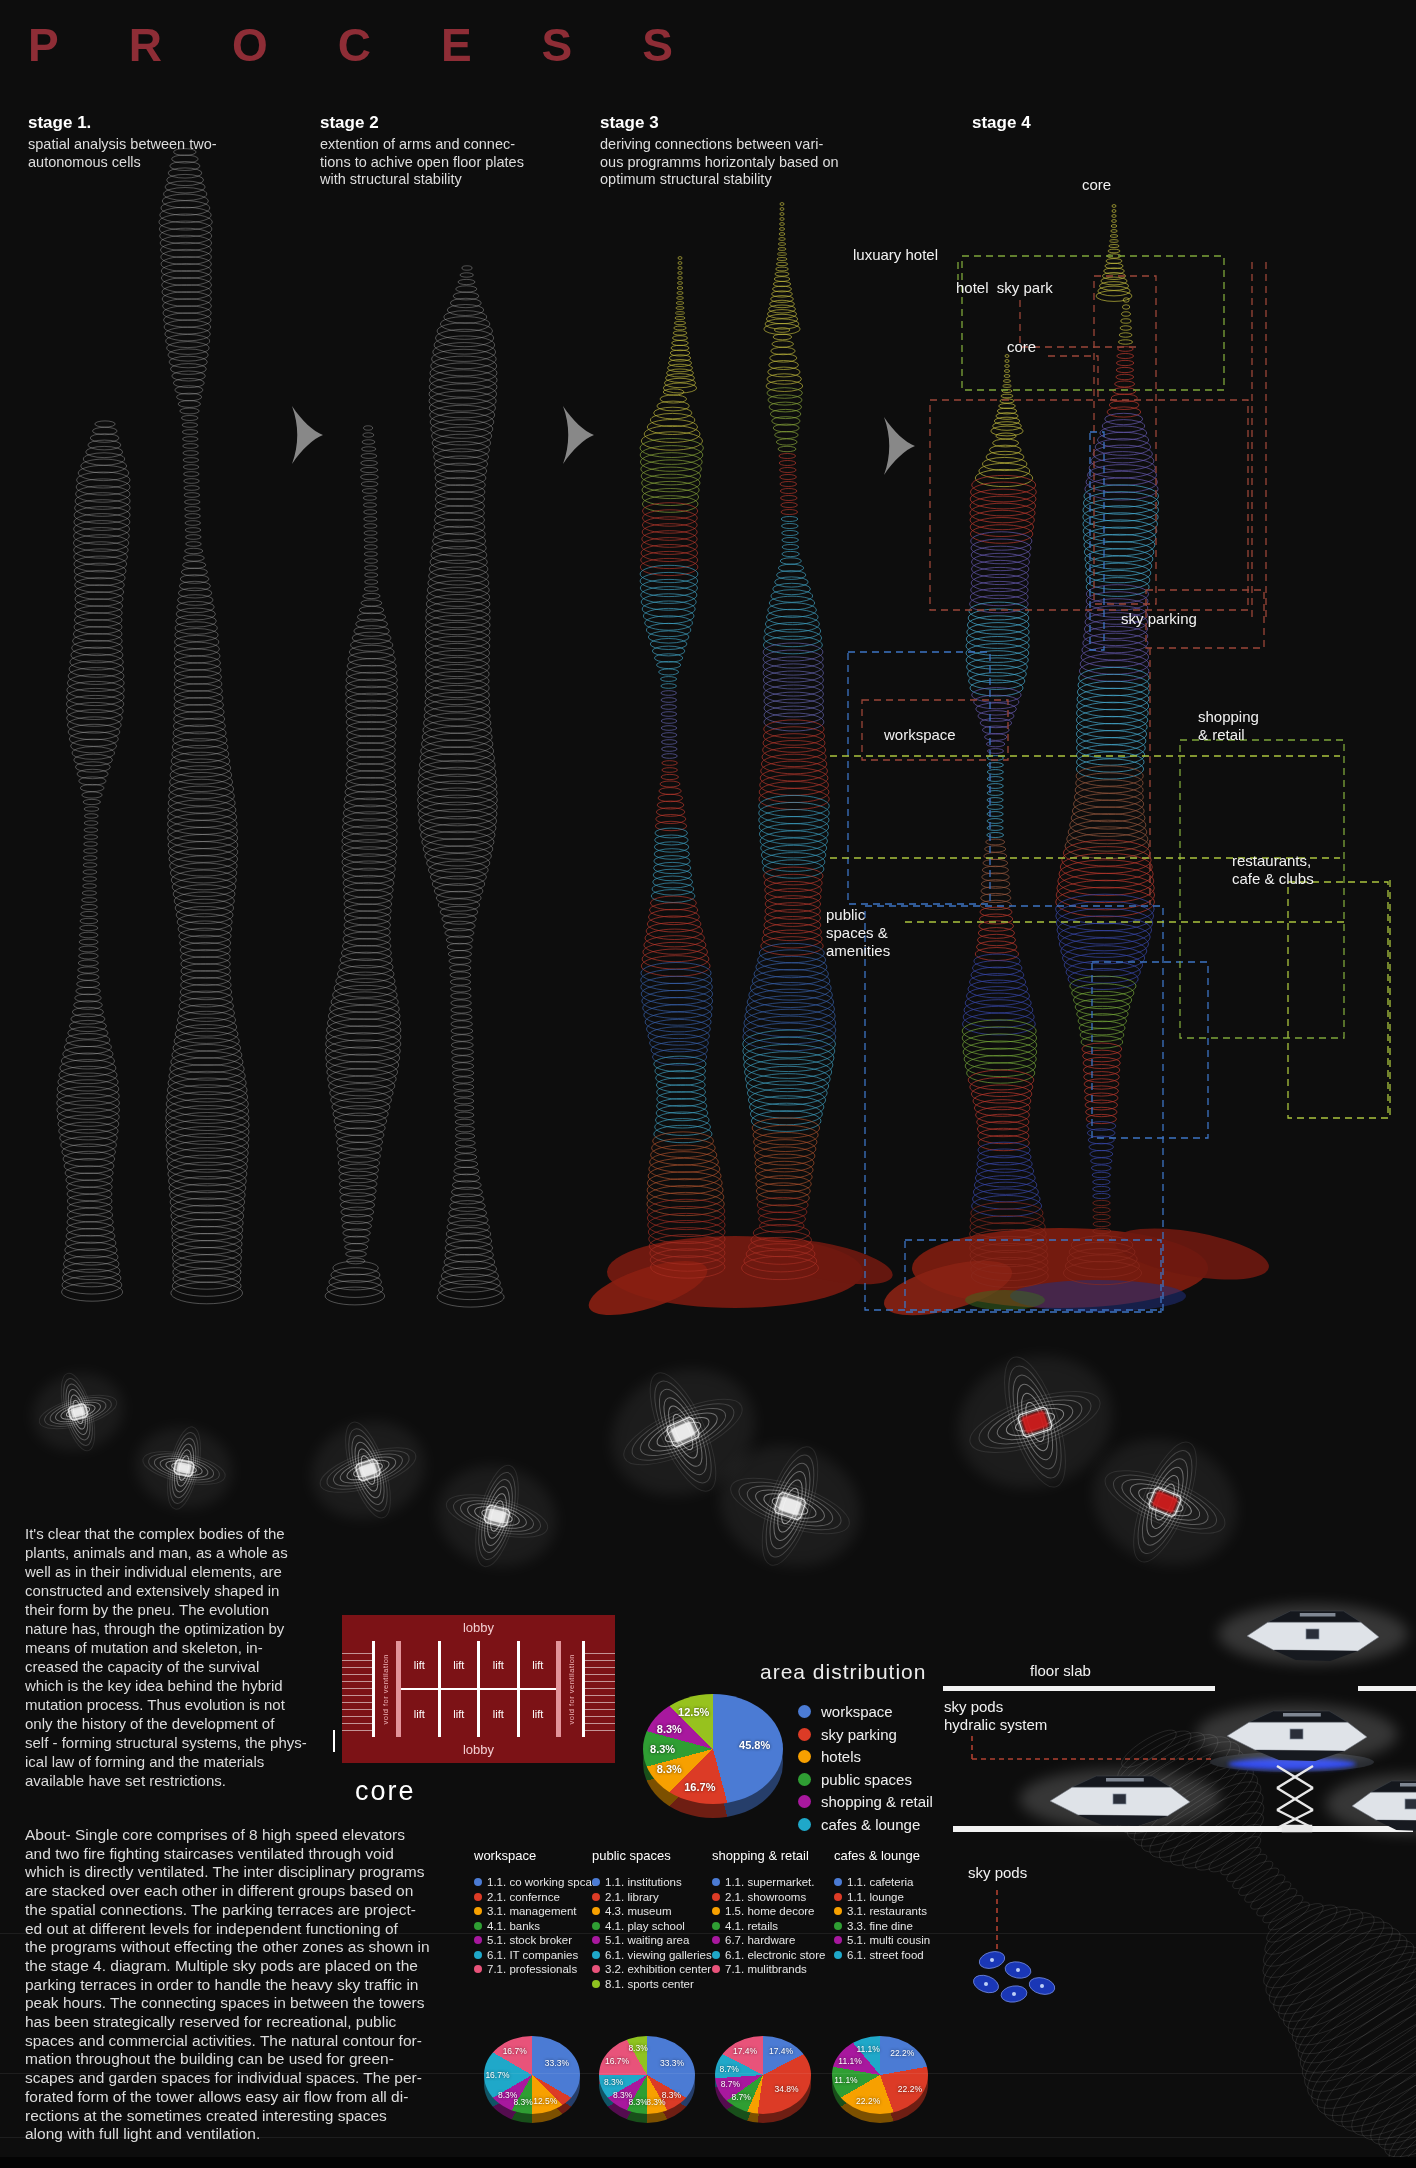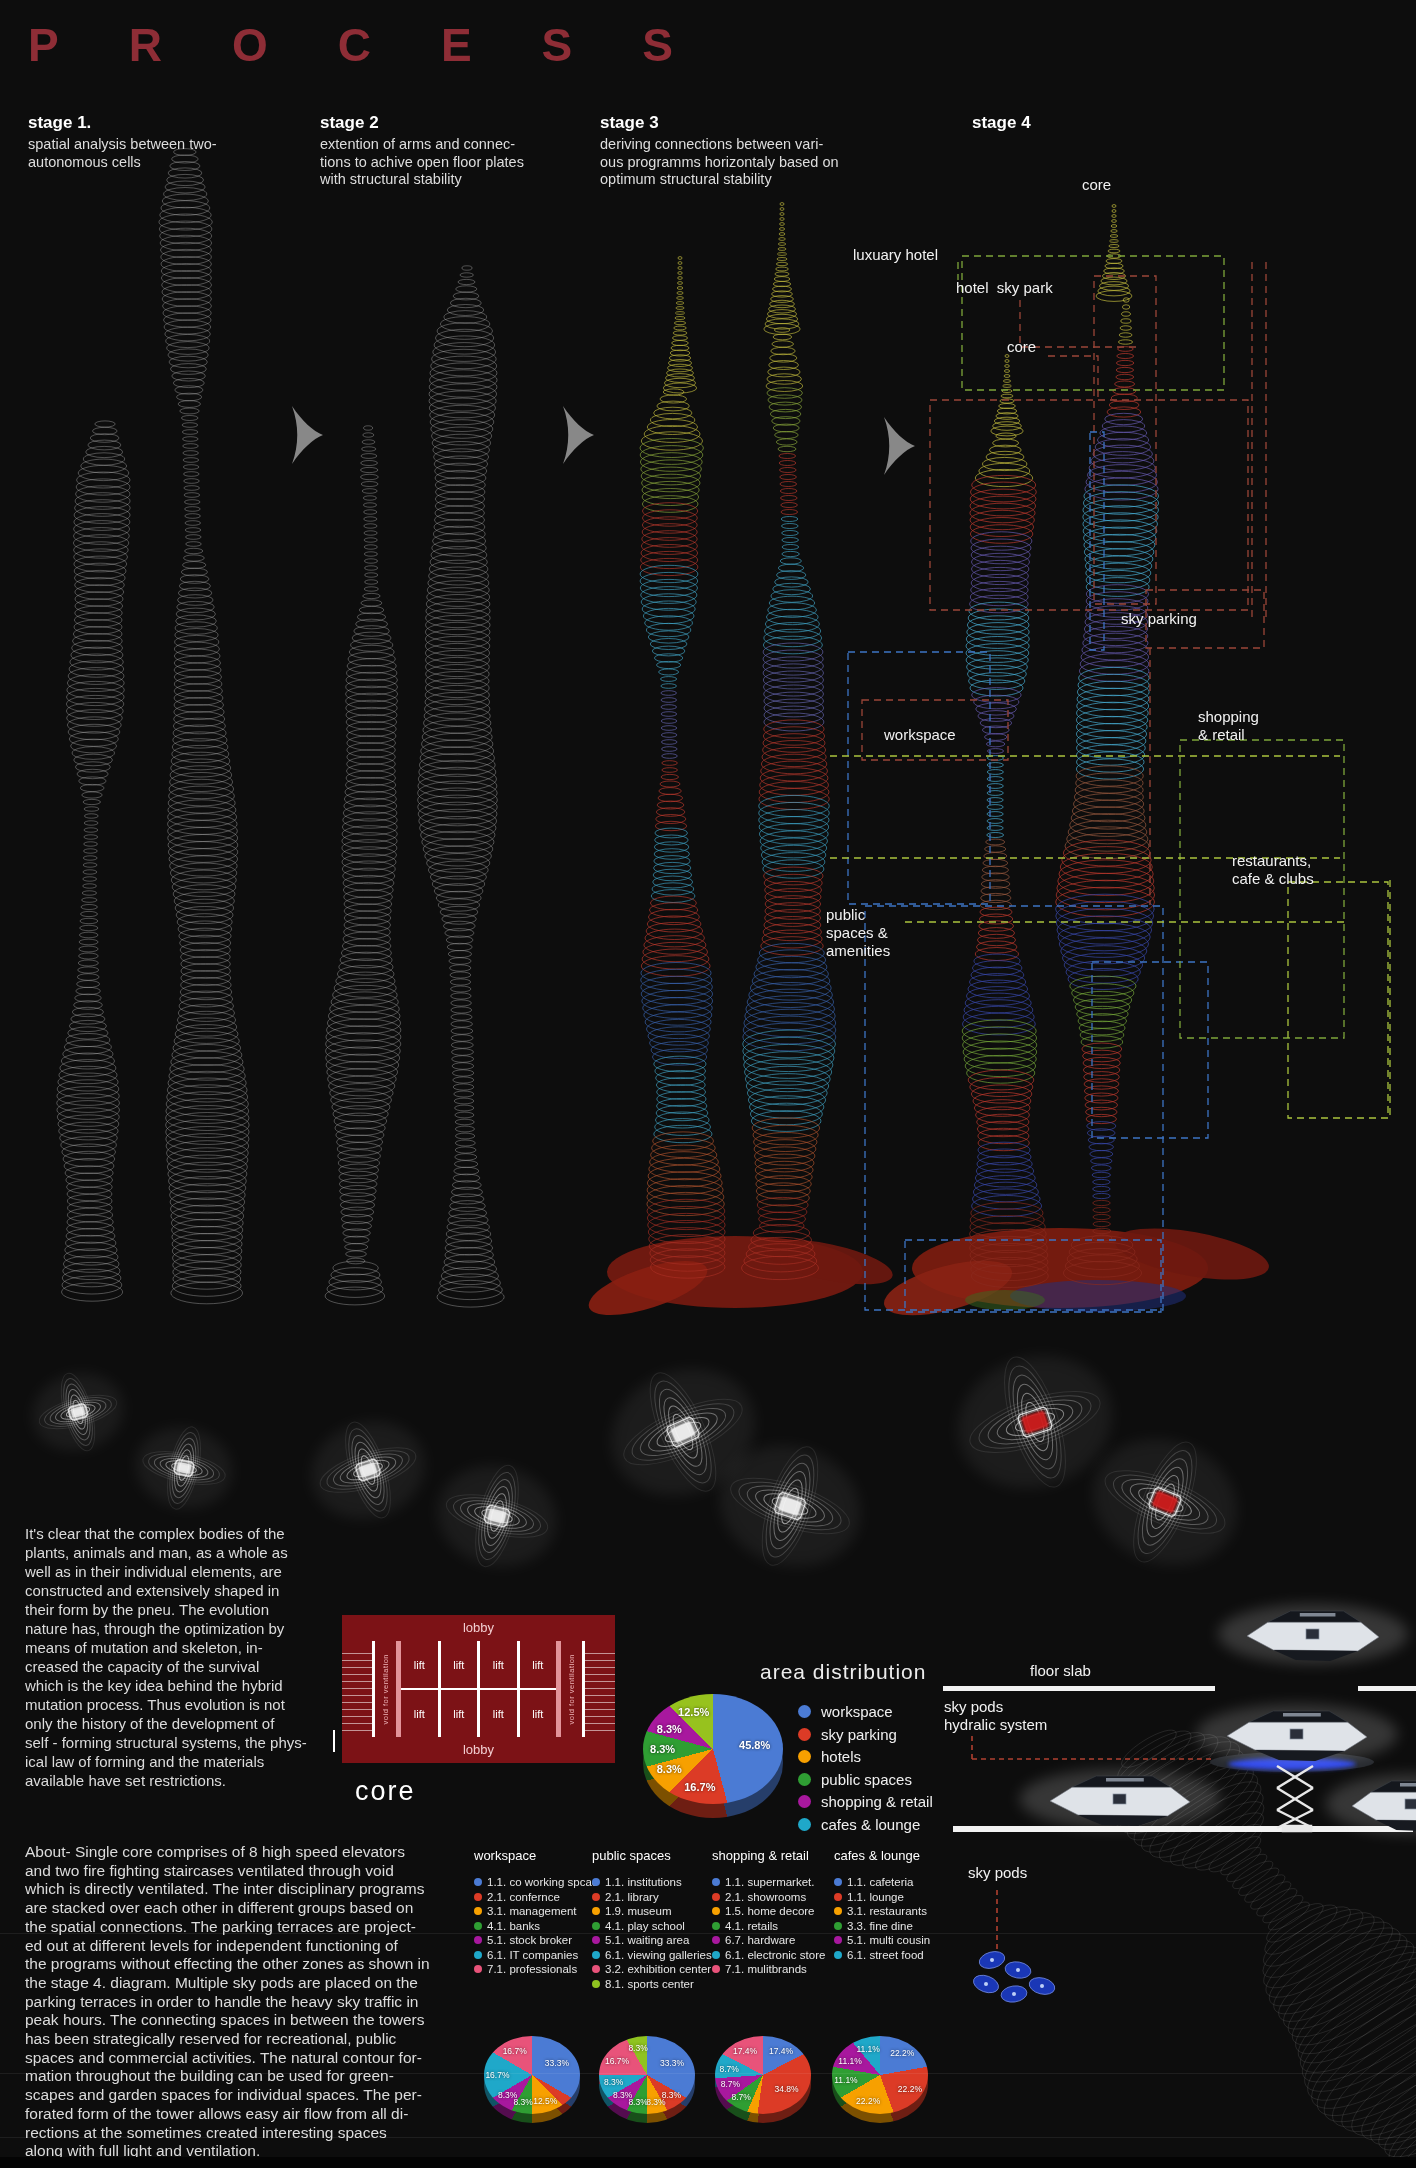--- a/index.html
+++ b/index.html
@@ -8,21 +8,21 @@
   #art{position:absolute;left:0;top:0;z-index:1;}
   .layer{position:absolute;left:0;top:0;width:100%;height:100%;z-index:2;pointer-events:none;}
   .title{position:absolute;left:28px;top:18px;font-size:46px;font-weight:bold;letter-spacing:70px;color:#8e2d36;}
   .stage{position:absolute;width:250px;margin-top:16px;}
   .stage h2{margin:0;font-size:17px;font-weight:bold;color:#ffffff;}
   .stage p{margin:3px 0 0 0;font-size:14.5px;line-height:1.22;color:#dedede;white-space:pre-line;}
   .s1{left:28px;top:97px}.s2{left:320px;top:97px}.s3{left:600px;top:97px}.s4{left:972px;top:97px}
   .lbl{position:absolute;font-size:15px;color:#f2f2f2;white-space:pre-wrap;line-height:1.2;}
   .para{position:absolute;color:#dcdcdc;white-space:pre-line;}
   #para1{left:25px;top:1524px;width:330px;font-size:15px;line-height:19px;}
-  #para2{left:25px;top:1826px;width:478px;font-size:15.5px;line-height:18.7px;margin-top:17px;}
+  #para2{left:25px;top:1826px;width:478px;font-size:15.5px;line-height:18.7px;}
   
   .core-box{position:absolute;left:342px;top:1615px;width:273px;height:148px;background:#7c1216;display:flex;flex-direction:column;}
   .lobby{height:26px;line-height:26px;text-align:center;color:#f2cdd0;font-size:13px;}
   .core-mid{flex:1;display:flex;align-items:stretch;}
   .stair{width:30px;background:repeating-linear-gradient(180deg,transparent 0 6px,rgba(255,255,255,.55) 6px 7px);margin:6px 0;}
   .wbar{width:3px;background:#ffffff;}
   .pbar{width:5px;background:#e2949a;}
   .voidv{width:21px;display:flex;align-items:center;justify-content:center;}
   .voidv span{writing-mode:vertical-rl;transform:rotate(180deg);font-size:7.5px;color:#f0b6ba;letter-spacing:.5px;white-space:nowrap;}
   .lifts{flex:1;display:grid;grid-template-columns:repeat(4,1fr);grid-template-rows:1fr 1fr;gap:2px 3px;background:#ffffff;}
@@ -1786,21 +1786,21 @@
         <div class="col-row">
           <span class="col-dot" style="background: rgb(75, 123, 212);"></span>
           <span class="col-txt">1.1. institutions</span>
         </div>
         <div class="col-row">
           <span class="col-dot" style="background: rgb(220, 59, 38);"></span>
           <span class="col-txt">2.1. library</span>
         </div>
         <div class="col-row">
           <span class="col-dot" style="background: rgb(247, 160, 0);"></span>
-          <span class="col-txt">1.9. museum</span>
+          <span class="col-txt">4.3. museum</span>
         </div>
         <div class="col-row">
           <span class="col-dot" style="background: rgb(47, 158, 51);"></span>
           <span class="col-txt">4.1. play school</span>
         </div>
         <div class="col-row">
           <span class="col-dot" style="background: rgb(168, 24, 158);"></span>
           <span class="col-txt">5.1. waiting area</span>
         </div>
         <div class="col-row">

